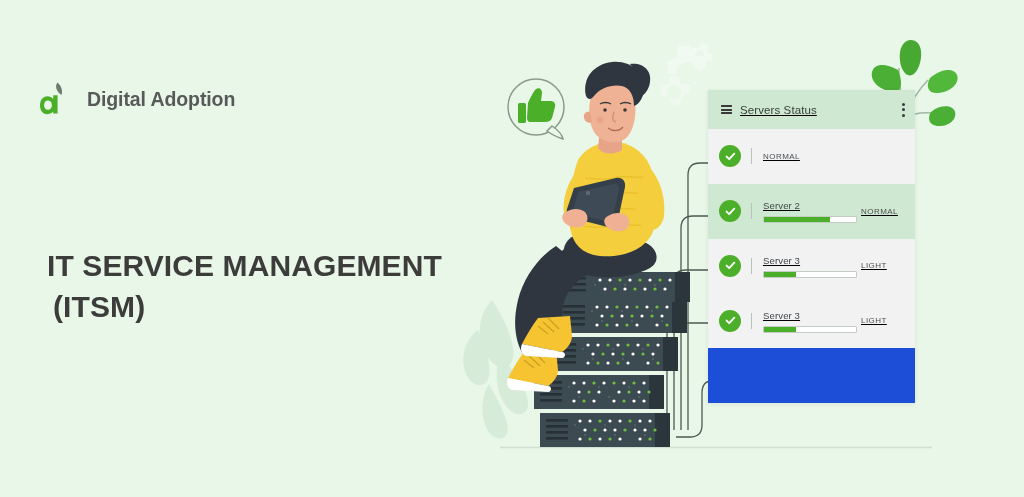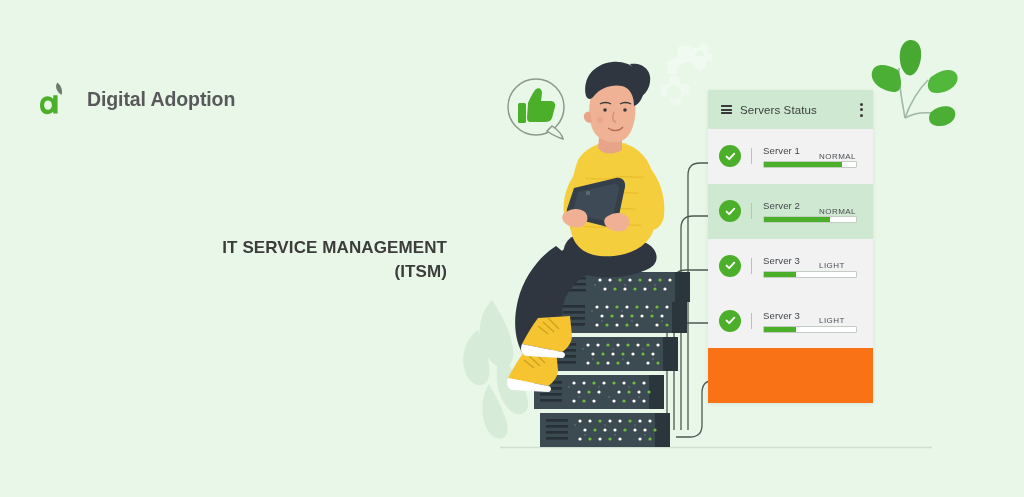--- a/index.html
+++ b/index.html
@@ -40,48 +40,48 @@
     letter-spacing: -0.1px;
     white-space: nowrap;
   }
 
   
   #headline {
     position: absolute;
     left: 47px;
     top: 225px;
     width: 400px;
-    font-size: 17px;
+    font-size: 30px;
     font-weight: bold;
     color: #3c3c3b;
     line-height: 1.38;
     letter-spacing: 0.1px;
-    text-align: right;
-  }
-  #headline .l2 { display: block; }
+  }
+  #headline .l2 { display: block; margin-left: 6px; }
 
   
   #illustration {
     position: absolute;
     left: 0; top: 0;
     width: 1024px; height: 497px;
     pointer-events: none;
   }
 
   
   #panel {
     position: absolute;
     left: 708px;
     top: 90px;
-    width: 165px;
+    width: 207px;
     height: 313px;
-    background: #f97316;
+    background: #1d4ed8;
     box-shadow: 0 1px 4px rgba(60,80,60,0.10);
     overflow: hidden;
     z-index: 5;
+    text-decoration: underline;
   }
   #panel-header {
     height: 39px;
     background: #cfe8d2;
     display: flex;
     align-items: center;
     padding: 0 10px 0 13px;
     box-sizing: border-box;
   }
   .hamburger {
@@ -520,26 +520,20 @@
         </span>
     </div>
     <div id="panel-rows">
         <div class="row alt">
           <span class="status-dot">
             <svg width="11" height="11" viewBox="0 0 11 11">
               <path d="M1.6 5.6 L4.2 8.2 L9.3 2.7" stroke="#ffffff" stroke-width="1.9" fill="none" stroke-linecap="round" stroke-linejoin="round"></path>
             </svg>
           </span>
           <span class="divider"></span>
-          <div class="row-main">
-            <div class="row-label">Server 1</div>
-            <div class="bar-track">
-              <div class="bar-fill" style="width: 85%;"></div>
-            </div>
-          </div>
           <div class="row-status">NORMAL</div>
         </div>
         <div class="row tint">
           <span class="status-dot">
             <svg width="11" height="11" viewBox="0 0 11 11">
               <path d="M1.6 5.6 L4.2 8.2 L9.3 2.7" stroke="#ffffff" stroke-width="1.9" fill="none" stroke-linecap="round" stroke-linejoin="round"></path>
             </svg>
           </span>
           <span class="divider"></span>
           <div class="row-main">

